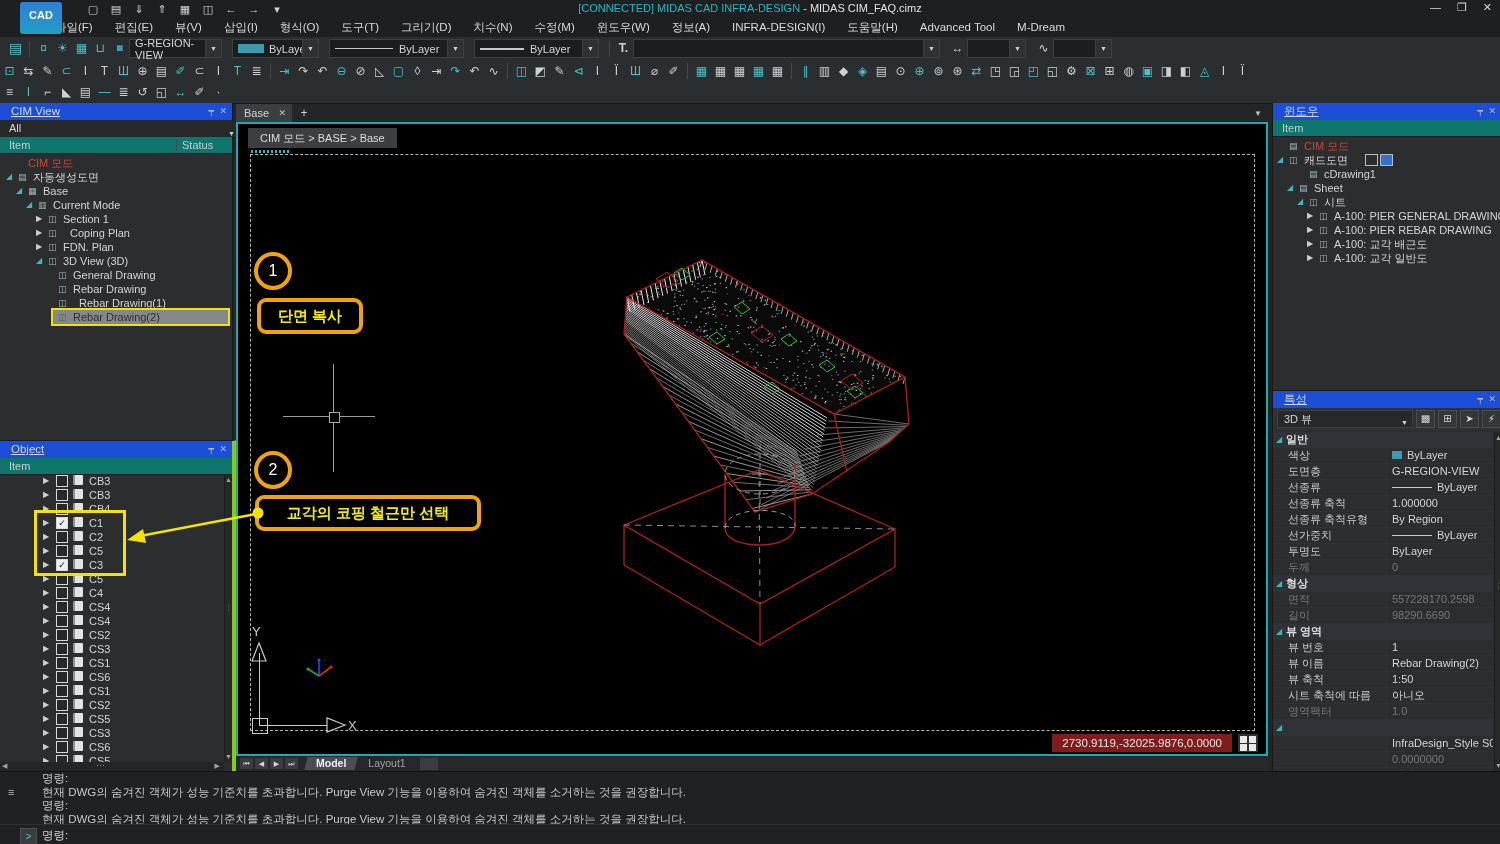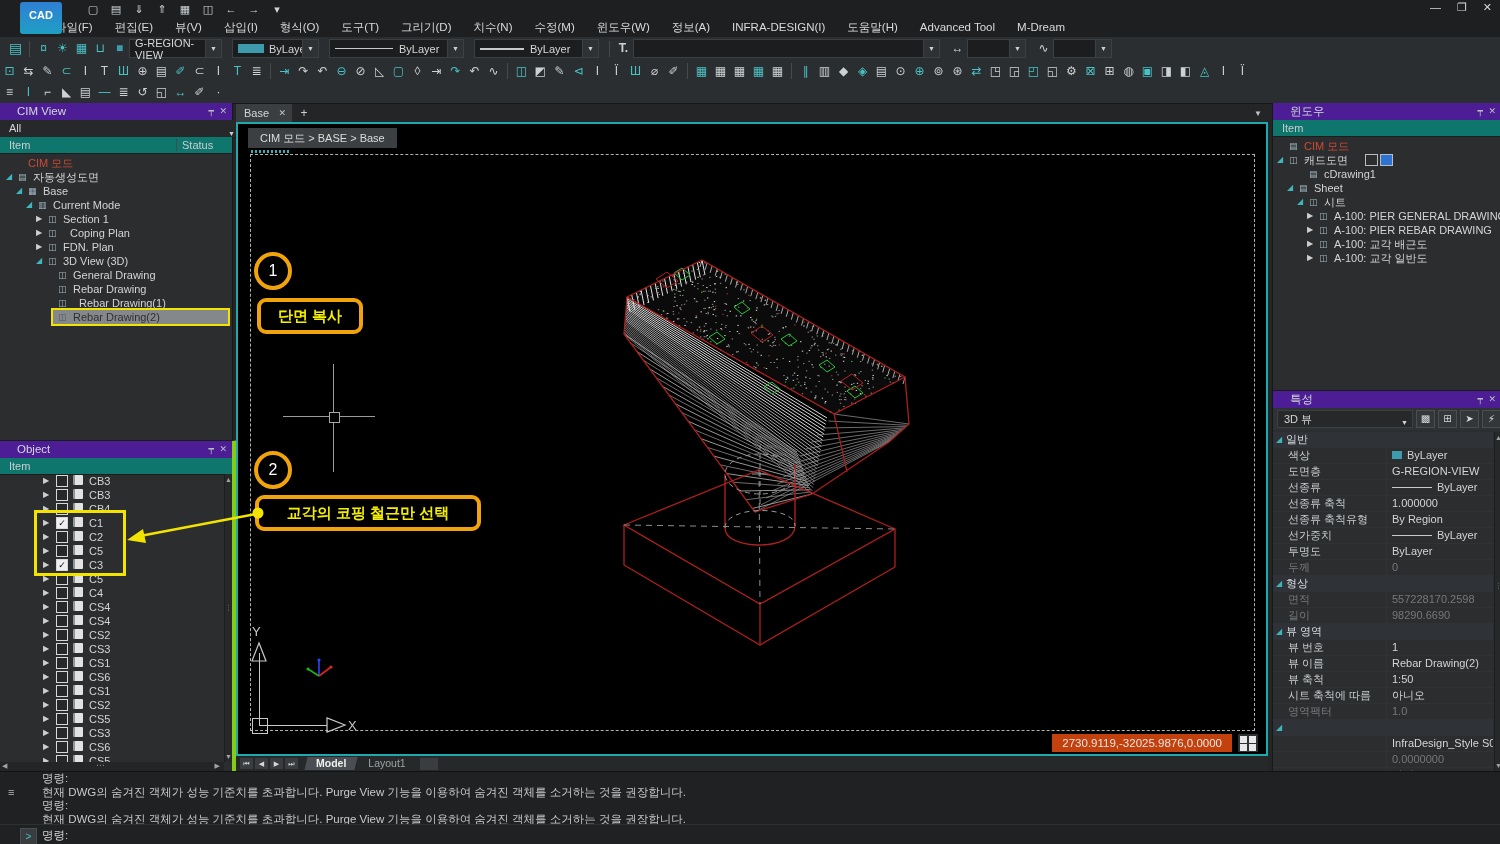--- a/index.html
+++ b/index.html
@@ -26,21 +26,21 @@
   .tsep{width:1px;height:16px;background:#45494c;margin:0 4px;}
   .tbi{width:19px;height:17px;line-height:17px;text-align:center;font-size:12px;color:#ccd2d4;cursor:default;}
   .tbi.teal{color:#49c2c6;}
   .combo{height:17px;background:#1b1d1f;border:1px solid #3c4043;display:flex;align-items:center;
      font-size:11px;color:#d6d6d6;padding-left:5px;position:relative;cursor:default;}
   .combo .dd{position:absolute;right:0;top:0;width:15px;height:100%;background:#2f3234;border-left:1px solid #3c4043;
      color:#cfcfcf;font-size:7px;text-align:center;line-height:17px;}
   .swatch{width:26px;height:9px;background:#3e9aad;margin-right:5px;}
   .lineg{width:58px;height:1px;background:#c9c9c9;margin-right:6px;}
   
-  .panel-h{height:17px;background:#4c1d95;color:#d4d8da;font-size:11.5px;line-height:17px;padding-left:17px;position:relative;}
+  .panel-h{height:17px;background:#1d4ed8;color:#d4d8da;font-size:11.5px;line-height:17px;padding-left:11px;position:relative;text-decoration:underline;}
   .panel-h .pin{position:absolute;right:18px;top:0;color:#b9bdbf;font-size:9px;}
   .panel-h .x{position:absolute;right:5px;top:0;color:#b9bdbf;font-size:9px;}
   #cimview{left:0;top:103px;width:232px;height:337px;background:#2b2d2f;border-right:1px solid #17181a;}
   #cim-filter{position:absolute;left:0;top:17px;width:232px;height:17px;background:#26282a;border-bottom:1px solid #1a1c1d;
      font-size:11px;color:#d6d6d6;line-height:17px;padding-left:9px;}
   #cim-filter .dd2{position:absolute;right:6px;top:5px;font-size:7px;color:#cfcfcf;}
   .colhead{position:absolute;left:0;width:232px;height:16px;background:#0f766e;border-bottom:1px solid #1b1d1e;
      font-size:11px;color:#c9cdcf;line-height:16px;}
   .colhead .c2{position:absolute;left:182px;top:0;}
   .colhead .cd{position:absolute;left:176px;top:2px;width:1px;height:12px;background:#45494c;}
@@ -87,21 +87,21 @@
   .axlbl{position:absolute;color:#c9c9c9;font-size:13px;}
   #ucs{position:absolute;left:66px;top:530px;width:30px;height:30px;}
   
   .stepc{position:absolute;width:30px;height:30px;border:4px solid #f0a30a;border-radius:50%;
      color:#fff;font-size:16px;text-align:center;line-height:30px;background:#000;z-index:40;}
   .stepb{position:absolute;border:4px solid #f0a30a;border-radius:9px;background:#000;color:#f4ee00;
      font-size:15px;font-weight:bold;text-align:center;z-index:40;}
   #ovl{left:0;top:0;width:1500px;height:844px;pointer-events:none;z-index:50;}
   #objhl{left:34px;top:510px;width:86px;height:60px;border:3px solid #f2e400;z-index:45;pointer-events:none;}
   
-  #coords{position:absolute;right:34px;bottom:2px;height:18px;background:#c2410c;color:#e6e6e6;
+  #coords{position:absolute;right:34px;bottom:2px;height:18px;background:#7f1d1d;color:#e6e6e6;
      font-size:11.5px;line-height:18px;padding:0 10px;}
   #gridico{position:absolute;right:8px;bottom:2px;width:20px;height:18px;background:#2e3133;}
   #gridico i{position:absolute;width:7px;height:7px;background:#e8e8e8;}
   #vp-bottom{left:236px;top:756px;width:1032px;height:15px;background:#26282a;display:flex;align-items:center;gap:2px;padding-left:4px;box-sizing:border-box;}
   .navb{width:13px;height:11px;background:#3a3d40;color:#d8d8d8;font-size:7px;text-align:center;line-height:11px;}
   #mtab{margin-left:6px;height:13px;background:#4a4e52;color:#f0f0f0;font-weight:bold;font-size:10.5px;
      line-height:13px;padding:0 10px;transform:skewX(-14deg);}
   #mtab span{display:inline-block;transform:skewX(14deg);}
   #ltab{height:13px;color:#9fa3a5;font-size:10.5px;line-height:13px;padding:0 10px;}
   #btab{width:18px;height:12px;background:#3a3d40;margin-left:2px;}
@@ -110,21 +110,21 @@
   #proppanel{left:1272px;top:390px;width:228px;height:382px;background:#2b2d2f;border-left:1px solid #17181a;border-top:1px solid #1a1b1c;}
   #prop-sel{position:absolute;left:0;top:17px;width:228px;height:22px;background:#2f3235;display:flex;align-items:center;}
   #prop-combo{width:140px;height:16px;margin-left:4px;background:#26282a;border:1px solid #3c4043;font-size:11px;
      color:#d6d6d6;line-height:16px;padding-left:6px;position:relative;}
   #prop-combo .dd2{position:absolute;right:4px;top:4px;font-size:7px;}
   .pselico{width:17px;height:16px;margin-left:3px;border:1px solid #4a4e51;background:#33373a;color:#d4d8da;
      font-size:10px;text-align:center;line-height:15px;}
   #prop-grid{position:absolute;left:0;top:41px;width:220px;}
   .prow{position:relative;height:15px;line-height:15px;font-size:11px;border-bottom:1px solid #303336;}
   .prow.sec{background:#2f3337;}
-  .prow.sec .plbl{left:13px;color:#d9dcde;font-weight:normal;}
+  .prow.sec .plbl{left:13px;color:#d9dcde;font-weight:bold;}
   .prow .sarr{position:absolute;left:3px;top:0;color:#3db7bb;font-size:8px;}
   .prow .plbl{position:absolute;left:15px;color:#c7cccf;white-space:nowrap;}
   .prow .pval{position:absolute;left:113px;right:0;color:#d3d5d6;white-space:nowrap;overflow:hidden;border-left:1px solid #303336;padding-left:5px;height:15px;}
   .prow.dim .plbl,.prow.dim .pval{color:#75797c;}
   .pswatch{display:inline-block;width:10px;height:8px;background:#3e9aad;margin-right:5px;}
   .pline{display:inline-block;width:40px;height:1px;background:#c9c9c9;margin:0 5px 3px 0;}
   
   #cmd{left:0;top:771px;width:1500px;height:73px;background:#1f2123;border-top:1px solid #121314;}
   .cline{position:relative;height:13.5px;line-height:13.5px;font-size:11.5px;color:#c9c9c9;padding-left:42px;white-space:nowrap;}
   #cmdmenu{position:absolute;left:8px;top:14px;color:#b9bdbf;font-size:11px;}
@@ -143,20 +143,21 @@
         <span>▢</span>
         <span>▤</span>
         <span>⇓</span>
         <span>⇑</span>
         <span>▦</span>
         <span>◫</span>
         <span>←</span>
         <span>→</span>
         <span>▾</span>
       </div>
+    <div class="abs" id="apptitle"><span class="conn">[CONNECTED] MIDAS CAD INFRA-DESIGN</span><span class="file"> - MIDAS CIM_FAQ.cimz</span></div>
     <div class="abs" id="winctl">
       <span>—</span>
       <span>❐</span>
       <span>✕</span>
     </div>
   </div>
 
   <div class="abs" id="menubar">
     <div class="abs" id="menu-row">
         <span class="mi">파일(F)</span>

